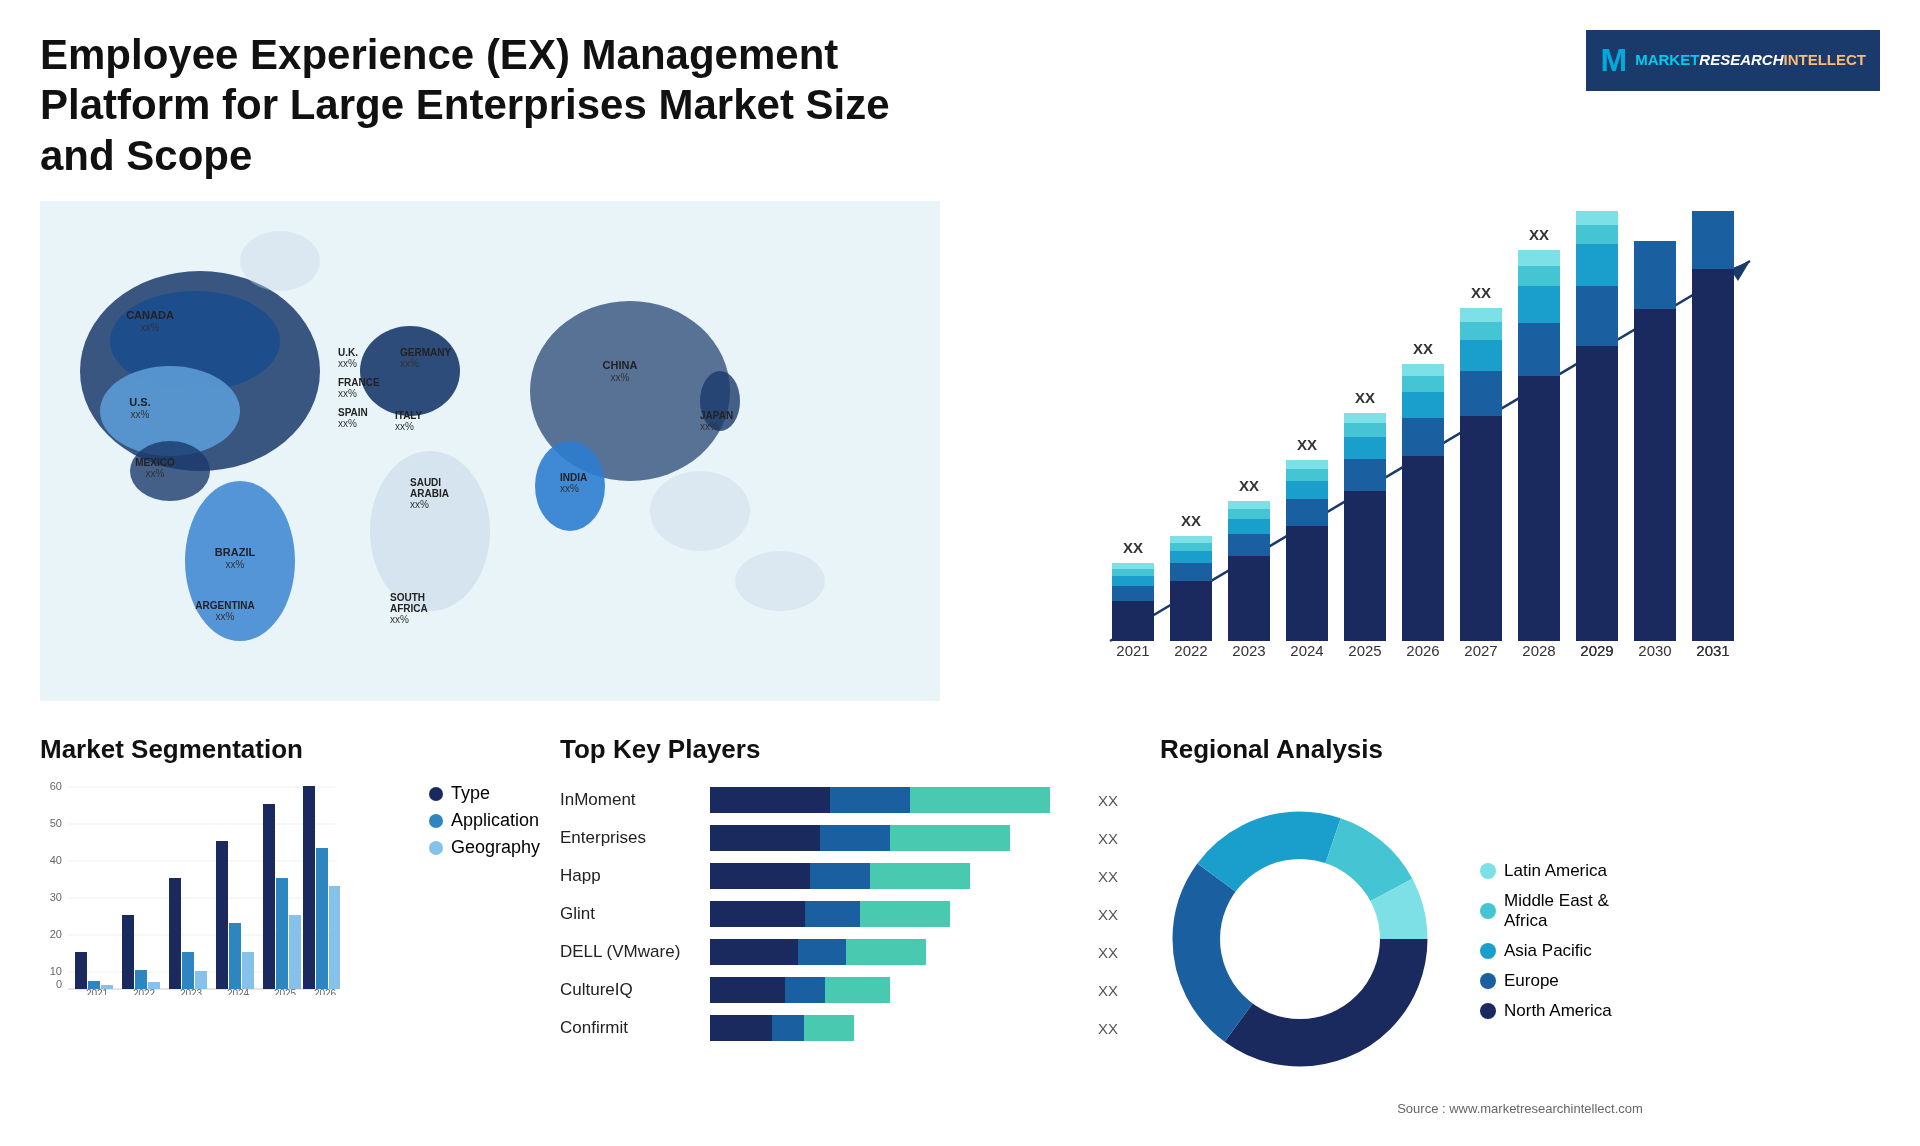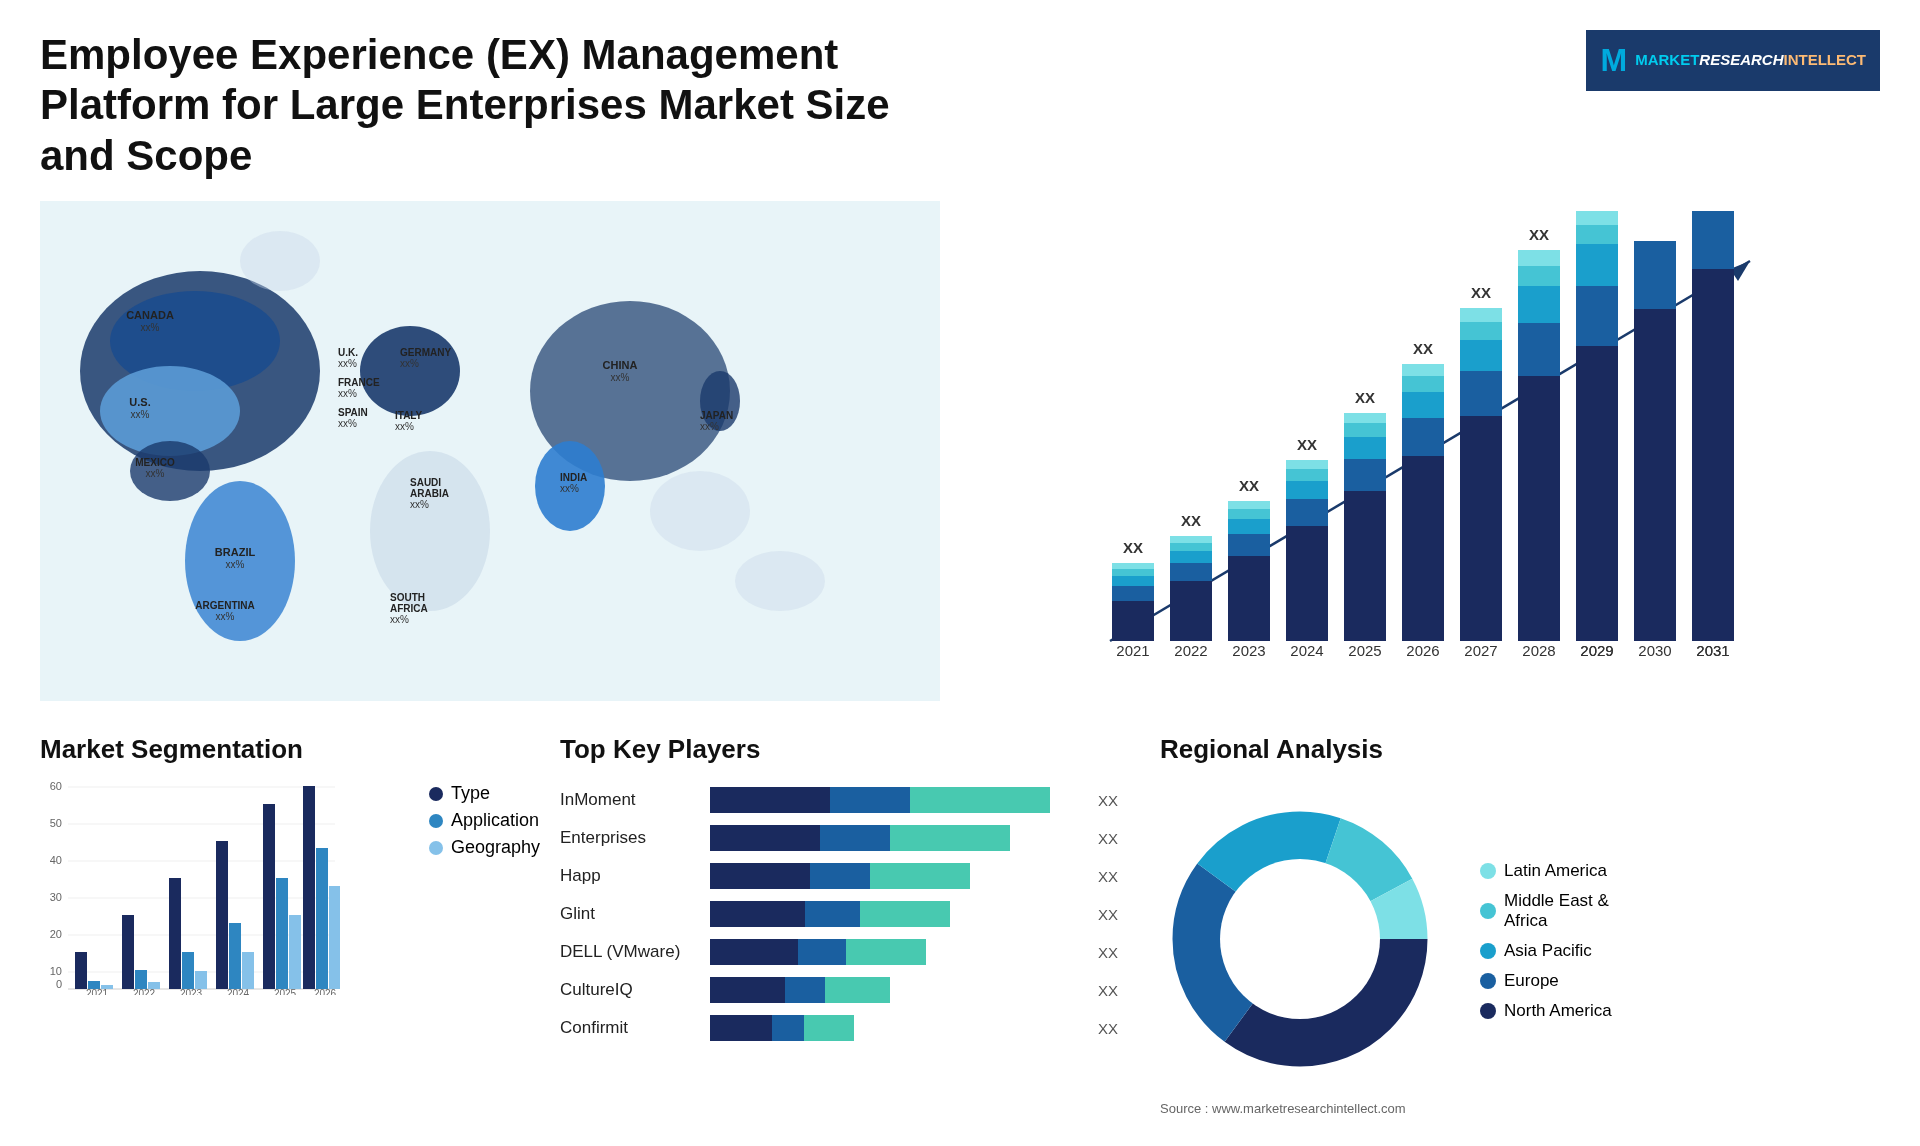--- a/index.html
+++ b/index.html
@@ -225,21 +225,21 @@
     .regional-dot {
       width: 16px;
       height: 16px;
       border-radius: 50%;
       flex-shrink: 0;
     }
 
     .source-text {
       font-size: 13px;
       color: #666;
-      text-align: left;
+      text-align: center;
       margin-top: 4px;
     }
   </style>
 </head>
 <body>
 
 <div class="page-container">
 
   <div class="header">
     <h1 class="title">Employee Experience (EX) Management Platform for Large Enterprises Market Size and Scope</h1>

